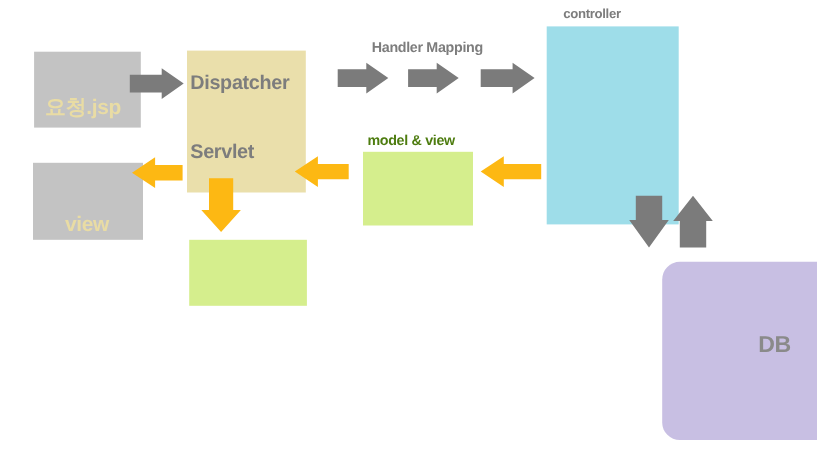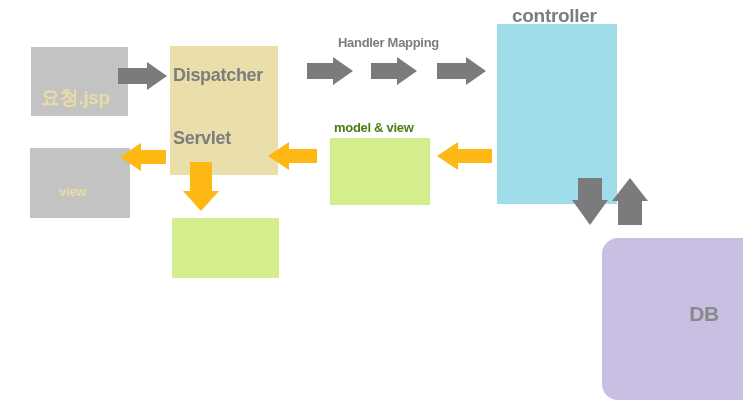--- a/index.html
+++ b/index.html
@@ -22,26 +22,26 @@
     z-index: 2;
     font-weight: bold;
     letter-spacing: -0.3px;
     white-space: pre;
   }
   .gray-text   { color: #7d7d7d; }
   .tan-text    { color: #e9dca4; }
   .yellow-text { color: #4d7c0f; }
   .dispatcher-label   { left: 173px; top: 23px; font-size: 18px; line-height: 21px; }
   .handler-label      { left: 338px; top: 35px; font-size: 13px; }
-  .controller-label   { left: 512px; top: 5px;  font-size: 19px; }
+  .controller-label   { left: 512px; top: 5px;  font-size: 12px; }
   .modelview-label    { left: 334px; top: 120px; font-size: 13px; }
   .viewresolver-label { left: 165px; top: 285px; font-size: 20px; }
   .inbox-label { position: absolute; z-index: 2; font-weight: bold; letter-spacing: -0.3px; margin-top: 26px; }
   .requestjsp-text { left: 10px; bottom: 5px; font-size: 19px; }
-  .view-text       { left: 29px; bottom: 19px; font-size: 13px; }
+  .view-text       { left: 29px; bottom: 2px; font-size: 19px; }
   .db-box {
     display: flex; align-items: center; justify-content: center;
     padding-bottom: 10px;
     padding-left: 44px;
   }
   .db-text { font-size: 21px; font-weight: bold; color: #8a8a8a; letter-spacing: -0.5px; }
   .arrow-layer {
     position: absolute; left: 0; top: 0; z-index: 5;
     pointer-events: none;
   }

